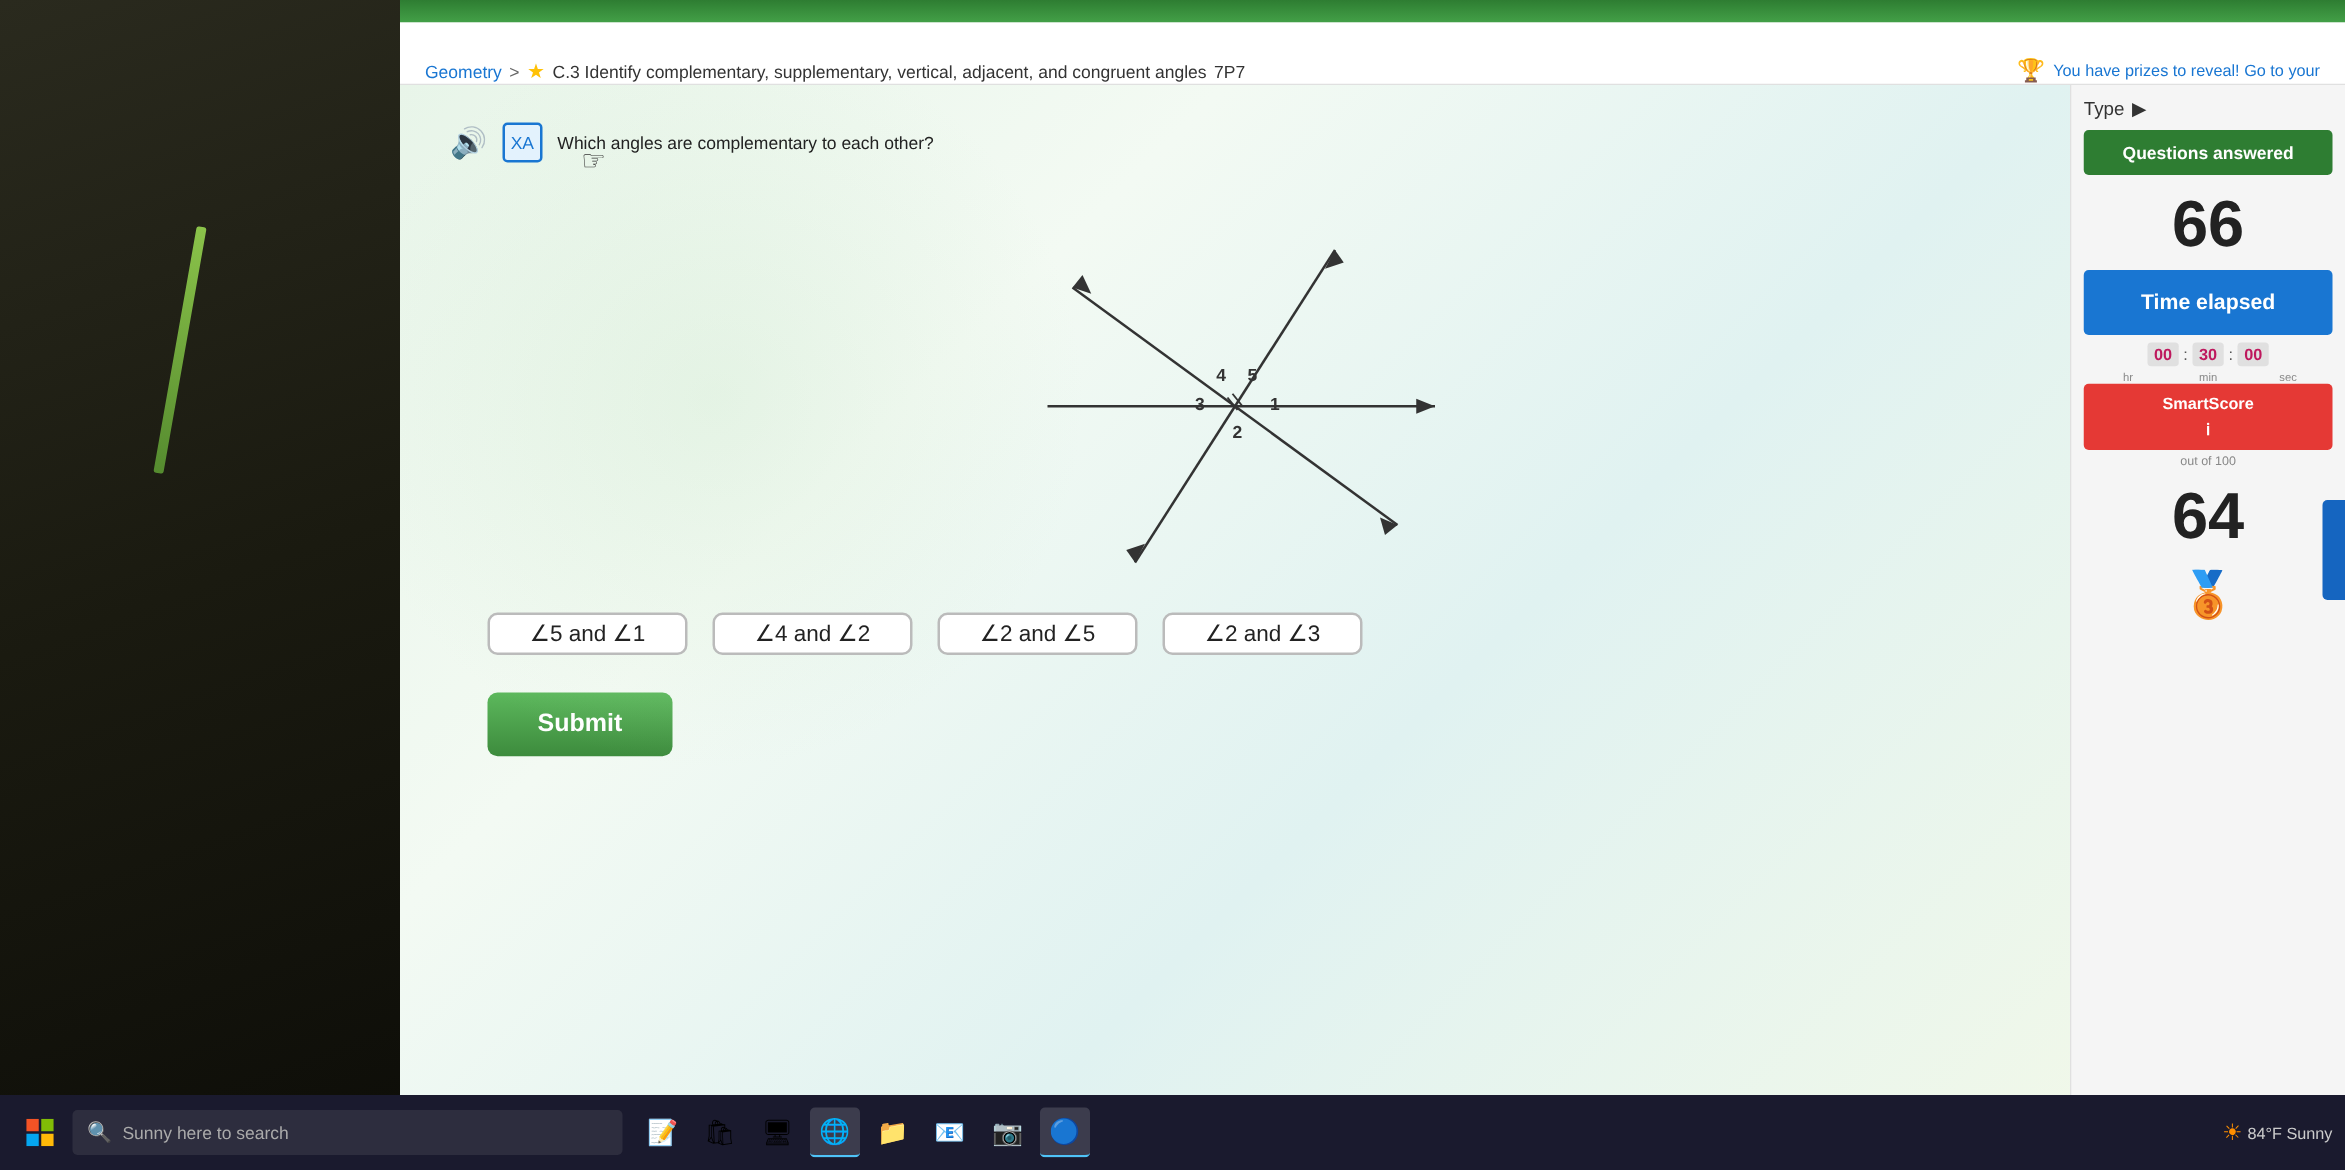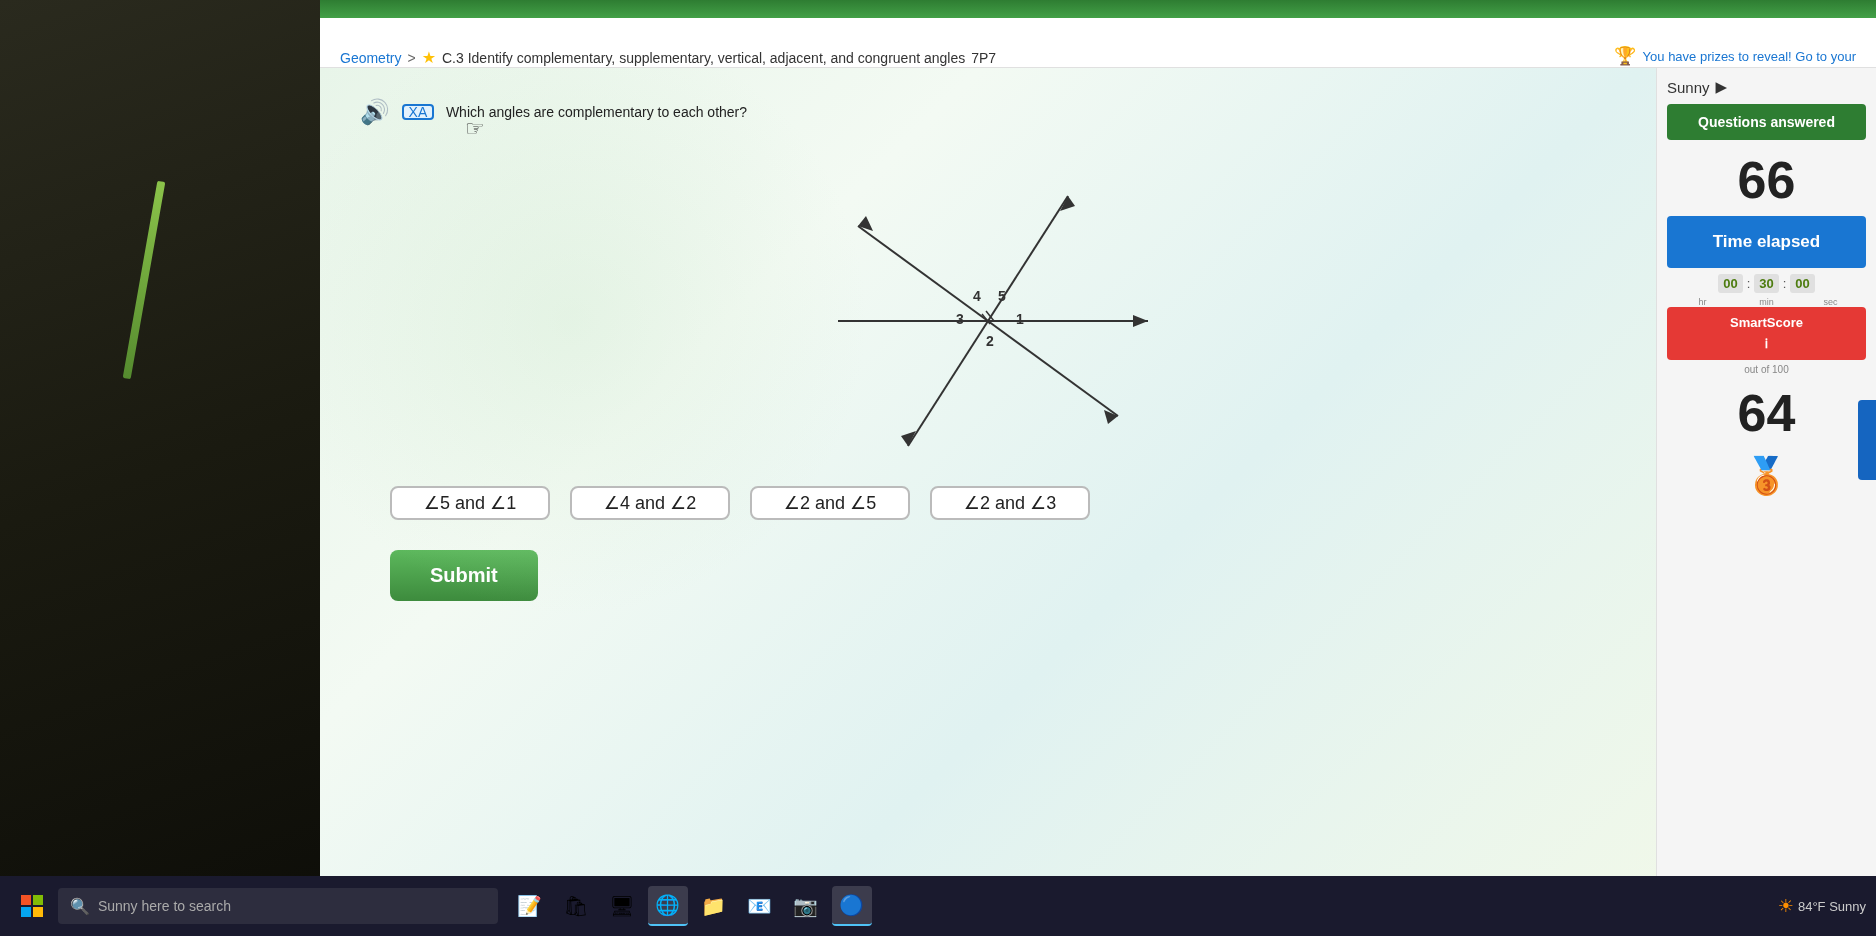--- a/index.html
+++ b/index.html
@@ -130,21 +130,21 @@
       z-index: 1;
     }
 
     .audio-icon {
       font-size: 24px;
       color: #1565c0;
       cursor: pointer;
     }
 
     .translate-icon {
-      width: 32px; height: 16px;
+      width: 32px; height: 32px;
       background: #e3f2fd;
       border: 2px solid #1976d2;
       border-radius: 4px;
       display: flex;
       align-items: center;
       justify-content: center;
       font-size: 14px;
       color: #1976d2;
       cursor: pointer;
     }
@@ -272,21 +272,21 @@
       font-size: 13px;
       color: #555;
       margin-bottom: 4px;
     }
 
     .timer-seg {
       background: #e0e0e0;
       border-radius: 3px;
       padding: 2px 5px;
       font-weight: bold;
-      color: #4d7c0f;
+      color: #be185d;
     }
 
     .timer-labels-row {
       display: flex;
       gap: 4px;
       margin-bottom: 0;
     }
 
     .timer-label-seg {
       width: 28px;
@@ -522,21 +522,21 @@
       </div>
 
       
       <button class="submit-btn">Submit</button>
 
     </div>
 
     <div class="right-sidebar">
 
       <button class="video-btn">
-        <span>Sunny</span>
+        <span>Type</span>
         <span>▶</span>
       </button>
 
       <button class="questions-answered-btn">Questions answered</button>
 
       <div class="score-number">66</div>
 
       <button class="time-elapsed-btn">Time elapsed</button>
 
       <div class="timer-display">

